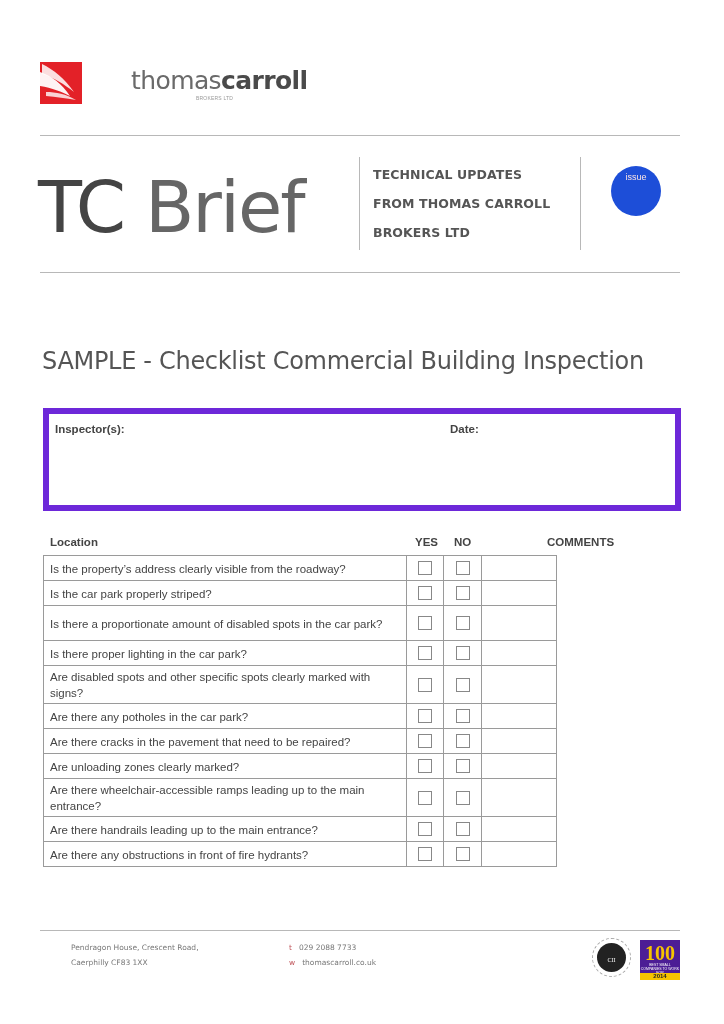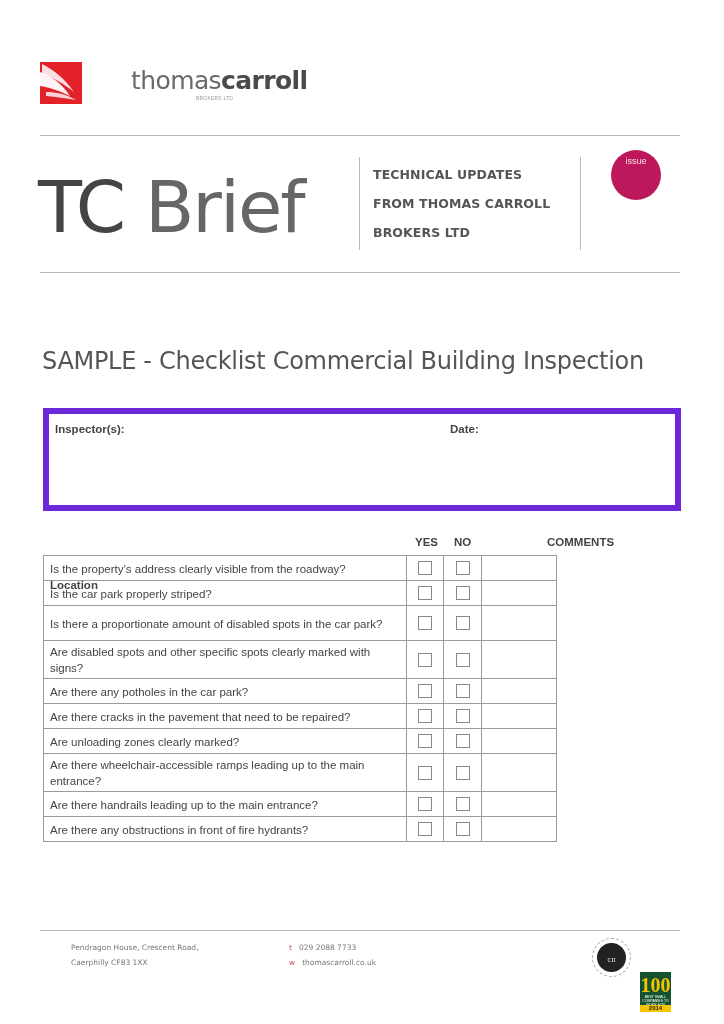--- a/index.html
+++ b/index.html
@@ -16,21 +16,21 @@
     .hr { position: absolute; left: 40px; width: 640px; height: 1px; background: #b8b8b8; }
 
     .tc-brief { position: absolute; left: 38px; top: 162px; font-family: "DejaVu Sans", sans-serif; font-size: 72px; line-height: 90px; letter-spacing: -2px; font-weight: normal; }
     .tc-brief .tc { color: #444; }
     .tc-brief .brief { color: #666; }
 
     .vline { position: absolute; width: 1px; background: #b8b8b8; }
 
     .tagline { position: absolute; left: 373px; font-family: "DejaVu Sans", sans-serif; font-size: 12.5px; font-weight: bold; color: #555; letter-spacing: 0.1px; }
 
-    .issue-badge { position: absolute; left: 611px; top: 150px; width: 50px; height: 50px; border-radius: 50%; background: #be185d; }
+    .issue-badge { position: absolute; left: 611px; top: 166px; width: 50px; height: 50px; border-radius: 50%; background: #1d4ed8; }
     .issue-badge span { position: absolute; left: 0; right: 0; top: 6px; text-align: center; font-size: 9px; color: #fce4e4; }
 
     .doc-title { position: absolute; left: 42px; top: 347px; font-family: "DejaVu Sans", sans-serif; font-size: 24px; color: #555; letter-spacing: -0.3px; white-space: nowrap; }
 
     .info-box { position: absolute; left: 43px; top: 408px; width: 638px; height: 103px; border: 6px solid #6d28d9; }
     .info-label { position: absolute; top: 9px; font-size: 11.5px; font-weight: bold; color: #444; }
 
     .checklist-header { position: absolute; top: 536px; font-size: 11.5px; font-weight: bold; color: #444; }
 
     table.checklist { position: absolute; left: 43px; top: 555px; width: 514px; border-collapse: collapse; }
@@ -42,21 +42,21 @@
     .box { display: inline-block; width: 14px; height: 14px; border: 1px solid #888; vertical-align: middle; background: #fff; }
     tr.r1 td { height: 25px; }
     tr.r2 td { height: 35px; }
 
     .footer-text { position: absolute; font-size: 7.5px; color: #777; font-family: "DejaVu Sans", sans-serif; padding-left: 31px; }
     .footer-key { color: #c0565c; margin-right: 7px; }
 
     .cii { position: absolute; left: 597px; top: 943px; width: 29px; height: 29px; border-radius: 50%; background: #222; }
     .cii span { position: absolute; left: 0; right: 0; top: 14px; text-align: center; font-size: 6px; color: #fff; font-family: "Liberation Serif", serif; }
     .cii-ring { position: absolute; left: 592px; top: 938px; width: 39px; height: 39px; border-radius: 50%; border: 1px dashed #aaa; }
-    .sunday100 { position: absolute; left: 640px; top: 972px; width: 31px; height: 40px; background: #14532d; }
+    .sunday100 { position: absolute; left: 640px; top: 940px; width: 40px; height: 40px; background: #4c1d95; }
     .sunday100 .num { position: absolute; left: 0; right: 0; top: 3px; text-align: center; font-family: "Liberation Serif", serif; font-weight: bold; font-size: 20px; color: #f5c400; line-height: 20px; }
     .sunday100 .yr { position: absolute; left: 0; right: 0; bottom: 0; height: 7px; background: #f5c400; color: #222; font-size: 6px; font-weight: bold; text-align: center; line-height: 7px; }
     .sunday100 .sub { position: absolute; left: 0; right: 0; top: 23px; text-align: center; font-size: 3.5px; color: #fff; line-height: 4px; }
   </style>
 </head>
 <body>
 
 <div class="logo">
   <svg width="42" height="42" viewBox="0 0 42 42">
     <path d="M0 10 C 12 14, 22 22, 30 34 C 22 30, 12 26, 0 24 Z" fill="#ffffff" opacity="0.95"></path>
@@ -86,41 +86,47 @@
 
 <div class="hr" style="top:272px;"></div>
 
 <div class="doc-title">SAMPLE - Checklist Commercial Building Inspection</div>
 
 <div class="info-box">
   <div class="info-label" style="left:6px;">Inspector(s):</div>
   <div class="info-label" style="left:401px;">Date:</div>
 </div>
 
-<div class="checklist-header" style="left:50px;margin-top:43px;">Location</div>
+<div class="checklist-header" style="left:50px;">Location</div>
 <div class="checklist-header" style="left:415px;">YES</div>
 <div class="checklist-header" style="left:454px;">NO</div>
 <div class="checklist-header" style="left:547px;">COMMENTS</div>
 
 <table class="checklist">
   <tbody>
       <tr class="r1">
     <td class="q">Is the property’s address clearly visible from the roadway?</td>
     <td class="cb"><span class="box"></span></td>
     <td class="cbn"><span class="box"></span></td>
     <td class="cm"></td>
   </tr>
   <tr class="r1">
     <td class="q">Is the car park properly striped?</td>
     <td class="cb"><span class="box"></span></td>
     <td class="cbn"><span class="box"></span></td>
     <td class="cm"></td>
   </tr>
   <tr class="r2">
     <td class="q">Is there a proportionate amount of disabled spots in the car park?</td>
+    <td class="cb"><span class="box"></span></td>
+    <td class="cbn"><span class="box"></span></td>
+    <td class="cm"></td>
+  </tr>
+  <tr class="r1">
+    <td class="q">Is there proper lighting in the car park?</td>
     <td class="cb"><span class="box"></span></td>
     <td class="cbn"><span class="box"></span></td>
     <td class="cm"></td>
   </tr>
   <tr class="r2">
     <td class="q">Are disabled spots and other specific spots clearly marked with signs?</td>
     <td class="cb"><span class="box"></span></td>
     <td class="cbn"><span class="box"></span></td>
     <td class="cm"></td>
   </tr>

